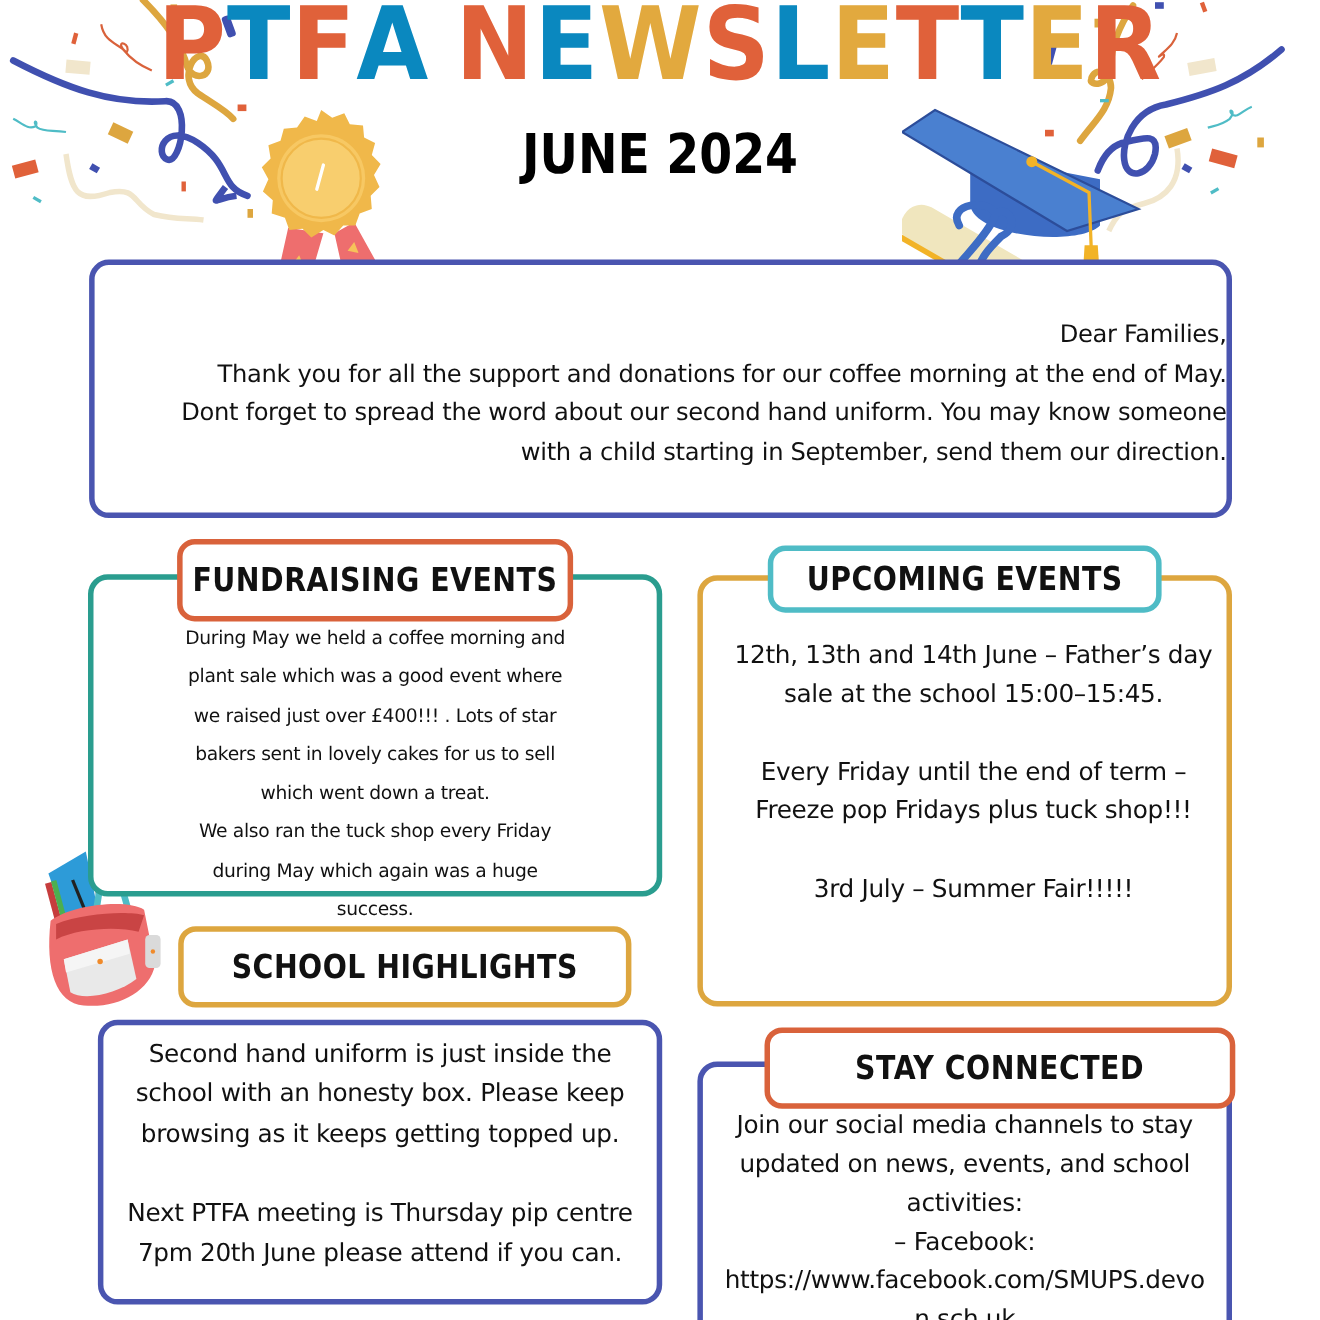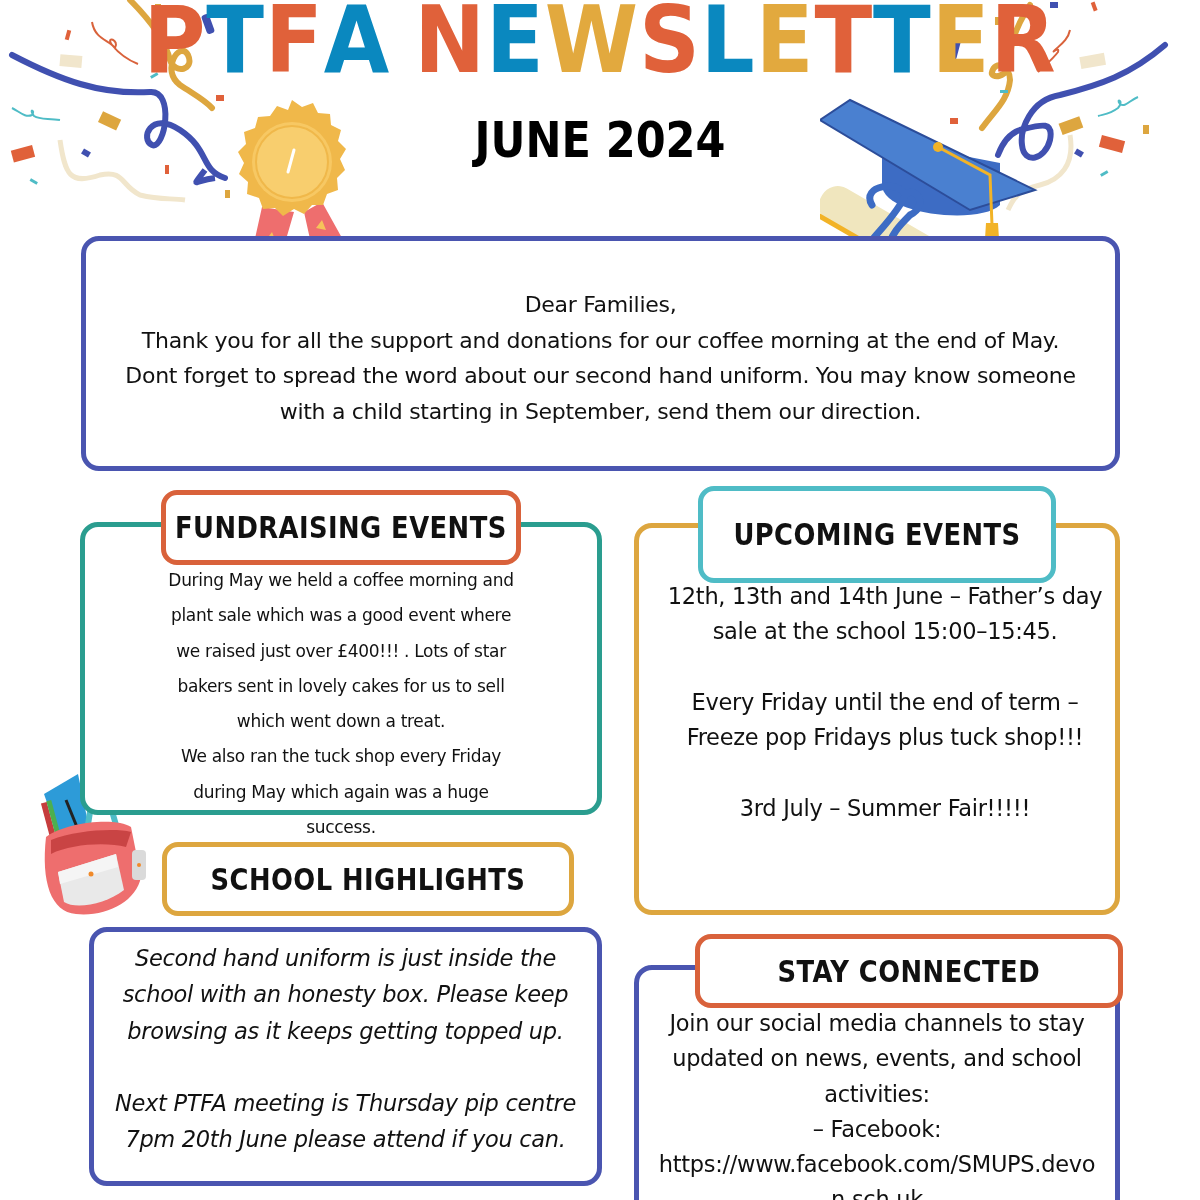--- a/index.html
+++ b/index.html
@@ -124,21 +124,21 @@
   <circle cx="55" cy="112" r="2.5" fill="#F08A2A"></circle>
   <rect x="96" y="88" width="14" height="30" rx="4" fill="#DADADA"></rect>
   <circle cx="103" cy="103" r="2" fill="#F08A2A"></circle>
 </svg>
 
 <div class="title" id="title"><span style="color: rgb(224, 97, 58);">P</span><span style="color: rgb(10, 136, 191);">T</span><span style="color: rgb(224, 97, 58);">F</span><span style="color: rgb(10, 136, 191);">A</span><span class="gap">&nbsp;</span><span style="color: rgb(224, 97, 58);">N</span><span style="color: rgb(10, 136, 191);">E</span><span style="color: rgb(226, 169, 62);">W</span><span style="color: rgb(224, 97, 58);">S</span><span style="color: rgb(10, 136, 191);">L</span><span style="color: rgb(226, 169, 62);">E</span><span style="color: rgb(224, 97, 58);">T</span><span style="color: rgb(10, 136, 191);">T</span><span style="color: rgb(226, 169, 62);">E</span><span style="color: rgb(224, 97, 58);">R</span></div>
 
 <div class="date">JUNE 2024</div>
 
 <div class="box" style="left:81px;top:236px;width:1039px;height:235px;border-width:5px;border-color:#4A55B0;">
-  <div class="box-text" style="position:absolute;left:0;right:0;top:46px;font-size:22px;line-height:35.5px;">Dear Families,
+  <div class="box-text" style="position:absolute;left:0;right:0;top:46px;font-size:22px;line-height:35.5px;text-align:right;">Dear Families,
 Thank you for all the support and donations for our coffee morning at the end of May.
 Dont forget to spread the word about our second hand uniform. You may know someone
 with a child starting in September, send them our direction.</div>
 </div>
 
 <div class="box" style="left:80px;top:522px;width:522px;height:293px;border-width:5px;border-color:#2A9D8F;"></div>
 <div class="box-text" style="position:absolute;left:82px;width:518px;top:563px;font-size:17px;line-height:35.3px;">During May we held a coffee morning and
 plant sale which was a good event where
 we raised just over £400!!! . Lots of star
 bakers sent in lovely cakes for us to sell
@@ -152,28 +152,28 @@
 
 <div class="box" style="left:634px;top:523px;width:486px;height:392px;border-width:5px;border-color:#DDA63F;">
 </div>
 <div class="box-text" style="position:absolute;left:644px;width:482px;top:579px;font-size:22.5px;line-height:35.3px;">12th, 13th and 14th June – Father’s day
 sale at the school 15:00–15:45.
 
 Every Friday until the end of term –
 Freeze pop Fridays plus tuck shop!!!
 
 3rd July – Summer Fair!!!!!</div>
-<div class="header-pill" style="left:698px;top:486px;width:358px;height:97px;border-color:#4FBCC6;">
+<div class="header-pill" style="left:698px;top:496px;width:358px;height:61px;border-color:#4FBCC6;">
   <span>UPCOMING EVENTS</span>
 </div>
 
 <div class="header-pill" style="left:162px;top:842px;width:412px;height:74px;border-color:#DDA63F;">
   <span>SCHOOL HIGHLIGHTS</span>
 </div>
-<div class="box" style="left:89px;top:927px;width:513px;height:259px;border-width:5px;border-color:#4A55B0;font-style:italic;">
+<div class="box" style="left:89px;top:927px;width:513px;height:259px;border-width:5px;border-color:#4A55B0;">
   <div class="box-text" style="position:absolute;left:0;right:0;top:8px;font-size:22.5px;line-height:36.3px;">Second hand uniform is just inside the
 school with an honesty box. Please keep
 browsing as it keeps getting topped up.
 
 Next PTFA meeting is Thursday pip centre
 7pm 20th June please attend if you can.</div>
 </div>
 
 <div class="box" style="left:634px;top:965px;width:486px;height:260px;border-width:5px;border-color:#4A55B0;">
 </div>

